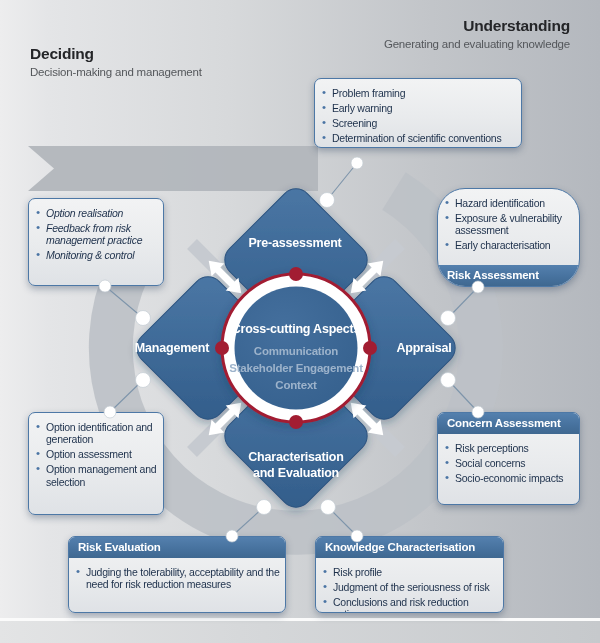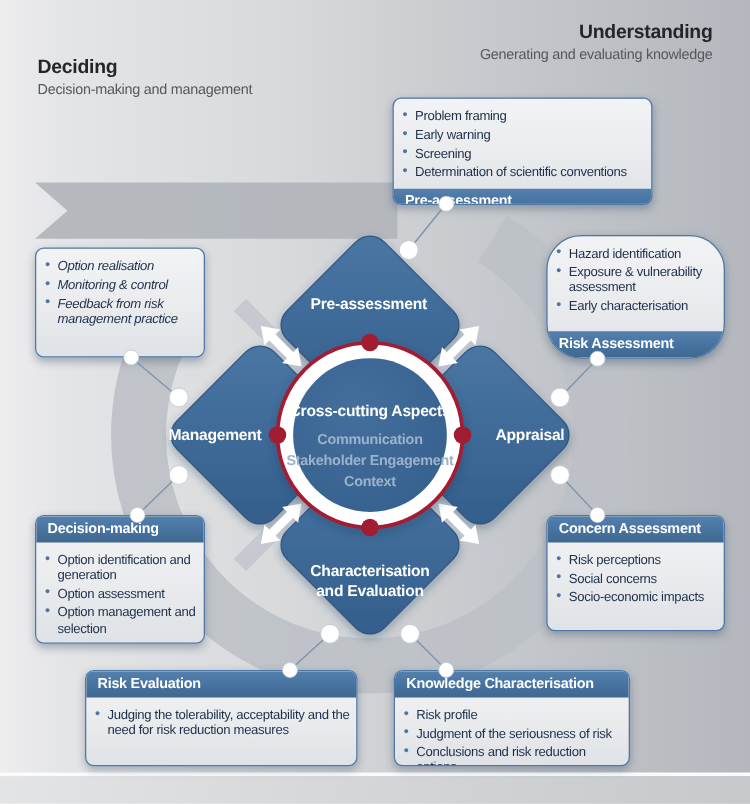--- a/index.html
+++ b/index.html
@@ -116,21 +116,21 @@
       <circle cx="296" cy="422" r="7" fill="#a21d32"></circle>
       <circle cx="222" cy="348" r="7" fill="#a21d32"></circle>
       <circle cx="370" cy="348" r="7" fill="#a21d32"></circle>
       <text class="center-title" x="296" y="333" text-anchor="middle">Cross-cutting Aspects</text>
       <text class="center-item" x="296" y="355" text-anchor="middle">Communication</text>
       <text class="center-item" x="296" y="372" text-anchor="middle">Stakeholder Engagement</text>
       <text class="center-item" x="296" y="389" text-anchor="middle">Context</text>
     </g>
   </svg>
 
-  <div class="callout header-bottom" style="left:314px;top:78px;width:208px;height:86px;">
+  <div class="callout header-bottom" style="left:314px;top:78px;width:208px;height:70px;">
     <ul class="items">
       <li>Problem framing</li>
       <li>Early warning</li>
       <li>Screening</li>
       <li>Determination of scientific conventions</li>
     </ul>
     <div class="bar">Pre-assessment</div>
   </div>
 
   <div class="callout header-bottom" style="left:437px;top:188px;width:143px;height:99px;border-radius:28px;">
@@ -138,36 +138,35 @@
       <li>Hazard identification</li>
       <li>Exposure &amp; vulnerability assessment</li>
       <li>Early characterisation</li>
     </ul>
     <div class="bar">Risk Assessment</div>
   </div>
 
   <div class="callout header-bottom" style="left:28px;top:198px;width:136px;height:88px;font-style:italic;">
     <ul class="items">
       <li>Option realisation</li>
+      <li>Feedback from risk management practice</li>
       <li>Monitoring &amp; control</li>
-      <li>Feedback from risk management practice</li>
     </ul>
   </div>
 
   <div class="callout" style="left:437px;top:412px;width:143px;height:93px;">
     <div class="bar">Concern Assessment</div>
     <ul class="items">
       <li>Risk perceptions</li>
       <li>Social concerns</li>
       <li>Socio-economic impacts</li>
     </ul>
   </div>
 
   <div class="callout" style="left:28px;top:412px;width:136px;height:103px;">
-    <div class="bar">Decision-making</div>
     <ul class="items">
       <li>Option identification and generation</li>
       <li>Option assessment</li>
       <li>Option management and selection</li>
     </ul>
   </div>
 
   <div class="callout" style="left:68px;top:536px;width:218px;height:77px;">
     <div class="bar">Risk Evaluation</div>
     <ul class="items">

